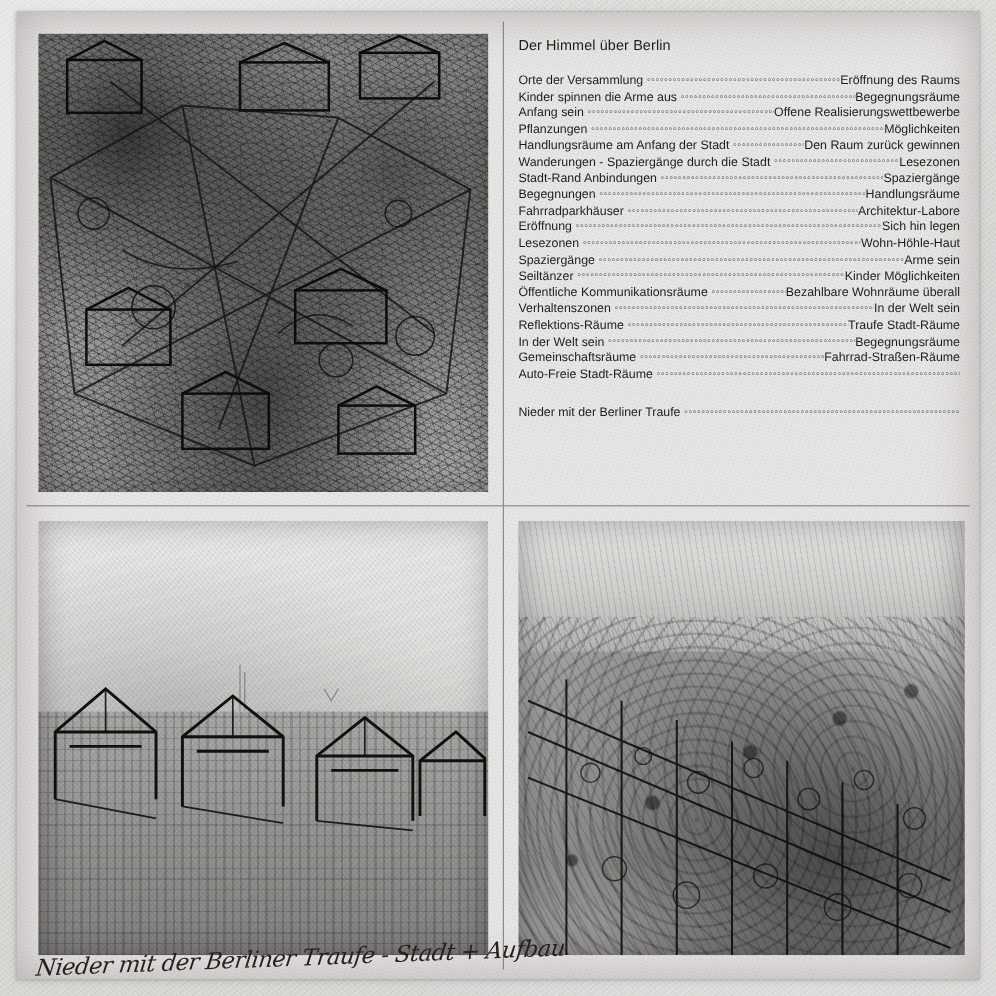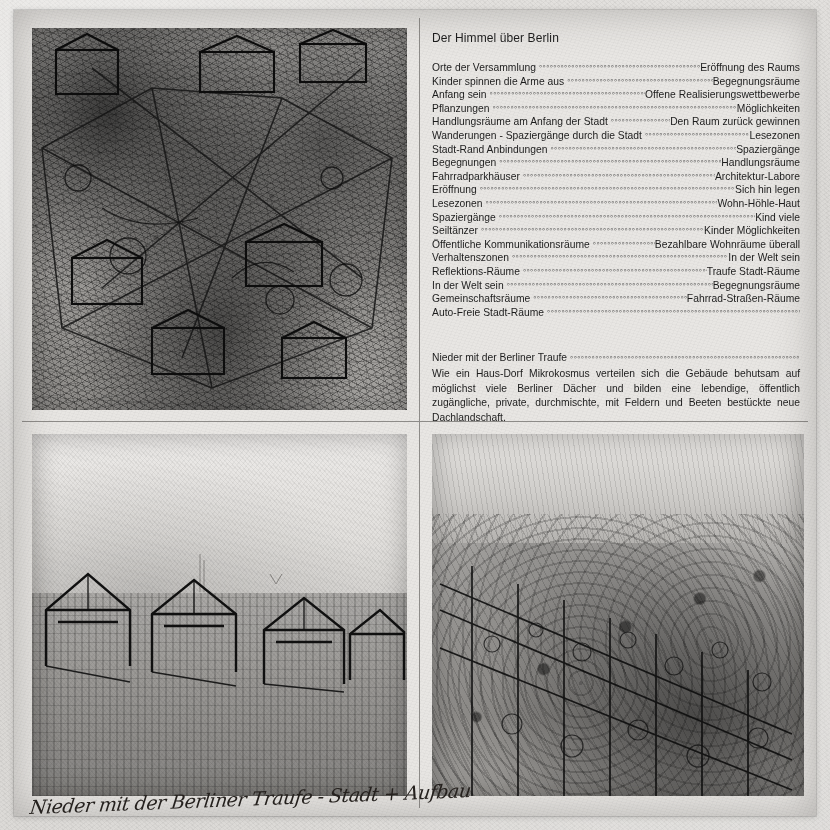--- a/index.html
+++ b/index.html
@@ -102,21 +102,21 @@
     flex: 1 1 auto;
     overflow: hidden;
     white-space: nowrap;
     font-size: 9px;
     color: #3a3a3a;
     padding: 0 3px;
     letter-spacing: 0.4px;
     transform: translateY(-1px);
   }
   .tp-para {
-    margin-top: 32px;
+    margin-top: 18px;
     font-size: 10.3px;
     line-height: 14.2px;
   }
   .tp-para .lead {
     display: flex;
     align-items: baseline;
     white-space: nowrap;
     overflow: hidden;
   }
   .tp-body {
@@ -425,21 +425,21 @@
           <span class="tp-right">Sich hin legen</span>
         </div>
         <div class="tp-row">
           <span class="tp-left">Lesezonen</span>
           <span class="tp-dots">◦◦◦◦◦◦◦◦◦◦◦◦◦◦◦◦◦◦◦◦◦◦◦◦◦◦◦◦◦◦◦◦◦◦◦◦◦◦◦◦◦◦◦◦◦◦◦◦◦◦◦◦◦◦◦◦◦◦◦◦◦◦◦◦◦◦◦◦◦◦◦◦◦◦◦◦◦◦◦◦◦◦◦◦◦◦◦◦◦◦</span>
           <span class="tp-right">Wohn-Höhle-Haut</span>
         </div>
         <div class="tp-row">
           <span class="tp-left">Spaziergänge</span>
           <span class="tp-dots">◦◦◦◦◦◦◦◦◦◦◦◦◦◦◦◦◦◦◦◦◦◦◦◦◦◦◦◦◦◦◦◦◦◦◦◦◦◦◦◦◦◦◦◦◦◦◦◦◦◦◦◦◦◦◦◦◦◦◦◦◦◦◦◦◦◦◦◦◦◦◦◦◦◦◦◦◦◦◦◦◦◦◦◦◦◦◦◦◦◦</span>
-          <span class="tp-right">Kind viele</span>
+          <span class="tp-right">Arme sein</span>
         </div>
         <div class="tp-row">
           <span class="tp-left">Seiltänzer</span>
           <span class="tp-dots">◦◦◦◦◦◦◦◦◦◦◦◦◦◦◦◦◦◦◦◦◦◦◦◦◦◦◦◦◦◦◦◦◦◦◦◦◦◦◦◦◦◦◦◦◦◦◦◦◦◦◦◦◦◦◦◦◦◦◦◦◦◦◦◦◦◦◦◦◦◦◦◦◦◦◦◦◦◦◦◦◦◦◦◦◦◦◦◦◦◦</span>
           <span class="tp-right">Kinder Möglichkeiten</span>
         </div>
         <div class="tp-row">
           <span class="tp-left">Öffentliche Kommunikationsräume</span>
           <span class="tp-dots">◦◦◦◦◦◦◦◦◦◦◦◦◦◦◦◦◦◦◦◦◦◦◦◦◦◦◦◦◦◦◦◦◦◦◦◦◦◦◦◦◦◦◦◦◦◦◦◦◦◦◦◦◦◦◦◦◦◦◦◦◦◦◦◦◦◦◦◦◦◦◦◦◦◦◦◦◦◦◦◦◦◦◦◦◦◦◦◦◦◦</span>
           <span class="tp-right">Bezahlbare Wohnräume überall</span>
@@ -469,21 +469,20 @@
           <span class="tp-dots">◦◦◦◦◦◦◦◦◦◦◦◦◦◦◦◦◦◦◦◦◦◦◦◦◦◦◦◦◦◦◦◦◦◦◦◦◦◦◦◦◦◦◦◦◦◦◦◦◦◦◦◦◦◦◦◦◦◦◦◦◦◦◦◦◦◦◦◦◦◦◦◦◦◦◦◦◦◦◦◦◦◦◦◦◦◦◦◦◦◦</span>
           <span class="tp-right"></span>
         </div>
       </div>
 
       <div class="tp-para">
         <div class="lead">
           <span>Nieder mit der Berliner Traufe</span>
           <span class="tp-dots">◦◦◦◦◦◦◦◦◦◦◦◦◦◦◦◦◦◦◦◦◦◦◦◦◦◦◦◦◦◦◦◦◦◦◦◦◦◦◦◦◦◦◦◦◦◦◦◦◦◦◦◦◦◦◦◦◦◦◦◦◦◦◦◦◦◦◦◦◦◦◦◦◦◦◦◦◦◦◦◦◦◦◦◦◦◦◦◦◦◦</span>
         </div>
-        <div class="tp-body">Wie ein Haus-Dorf Mikrokosmus verteilen sich die Gebäude behutsam auf möglichst viele Berliner Dächer und bilden eine lebendige, öffentlich zugängliche, private, durchmischte, mit Feldern und Beeten bestückte neue Dachlandschaft.</div>
       </div>
     </div>
 
     <div class="edge-dark"></div>
   </div>
 
   <div class="handwriting">
     <div class="hw-text">Nieder mit der Berliner Traufe - Stadt + Aufbau</div>
   </div>
 </div>

